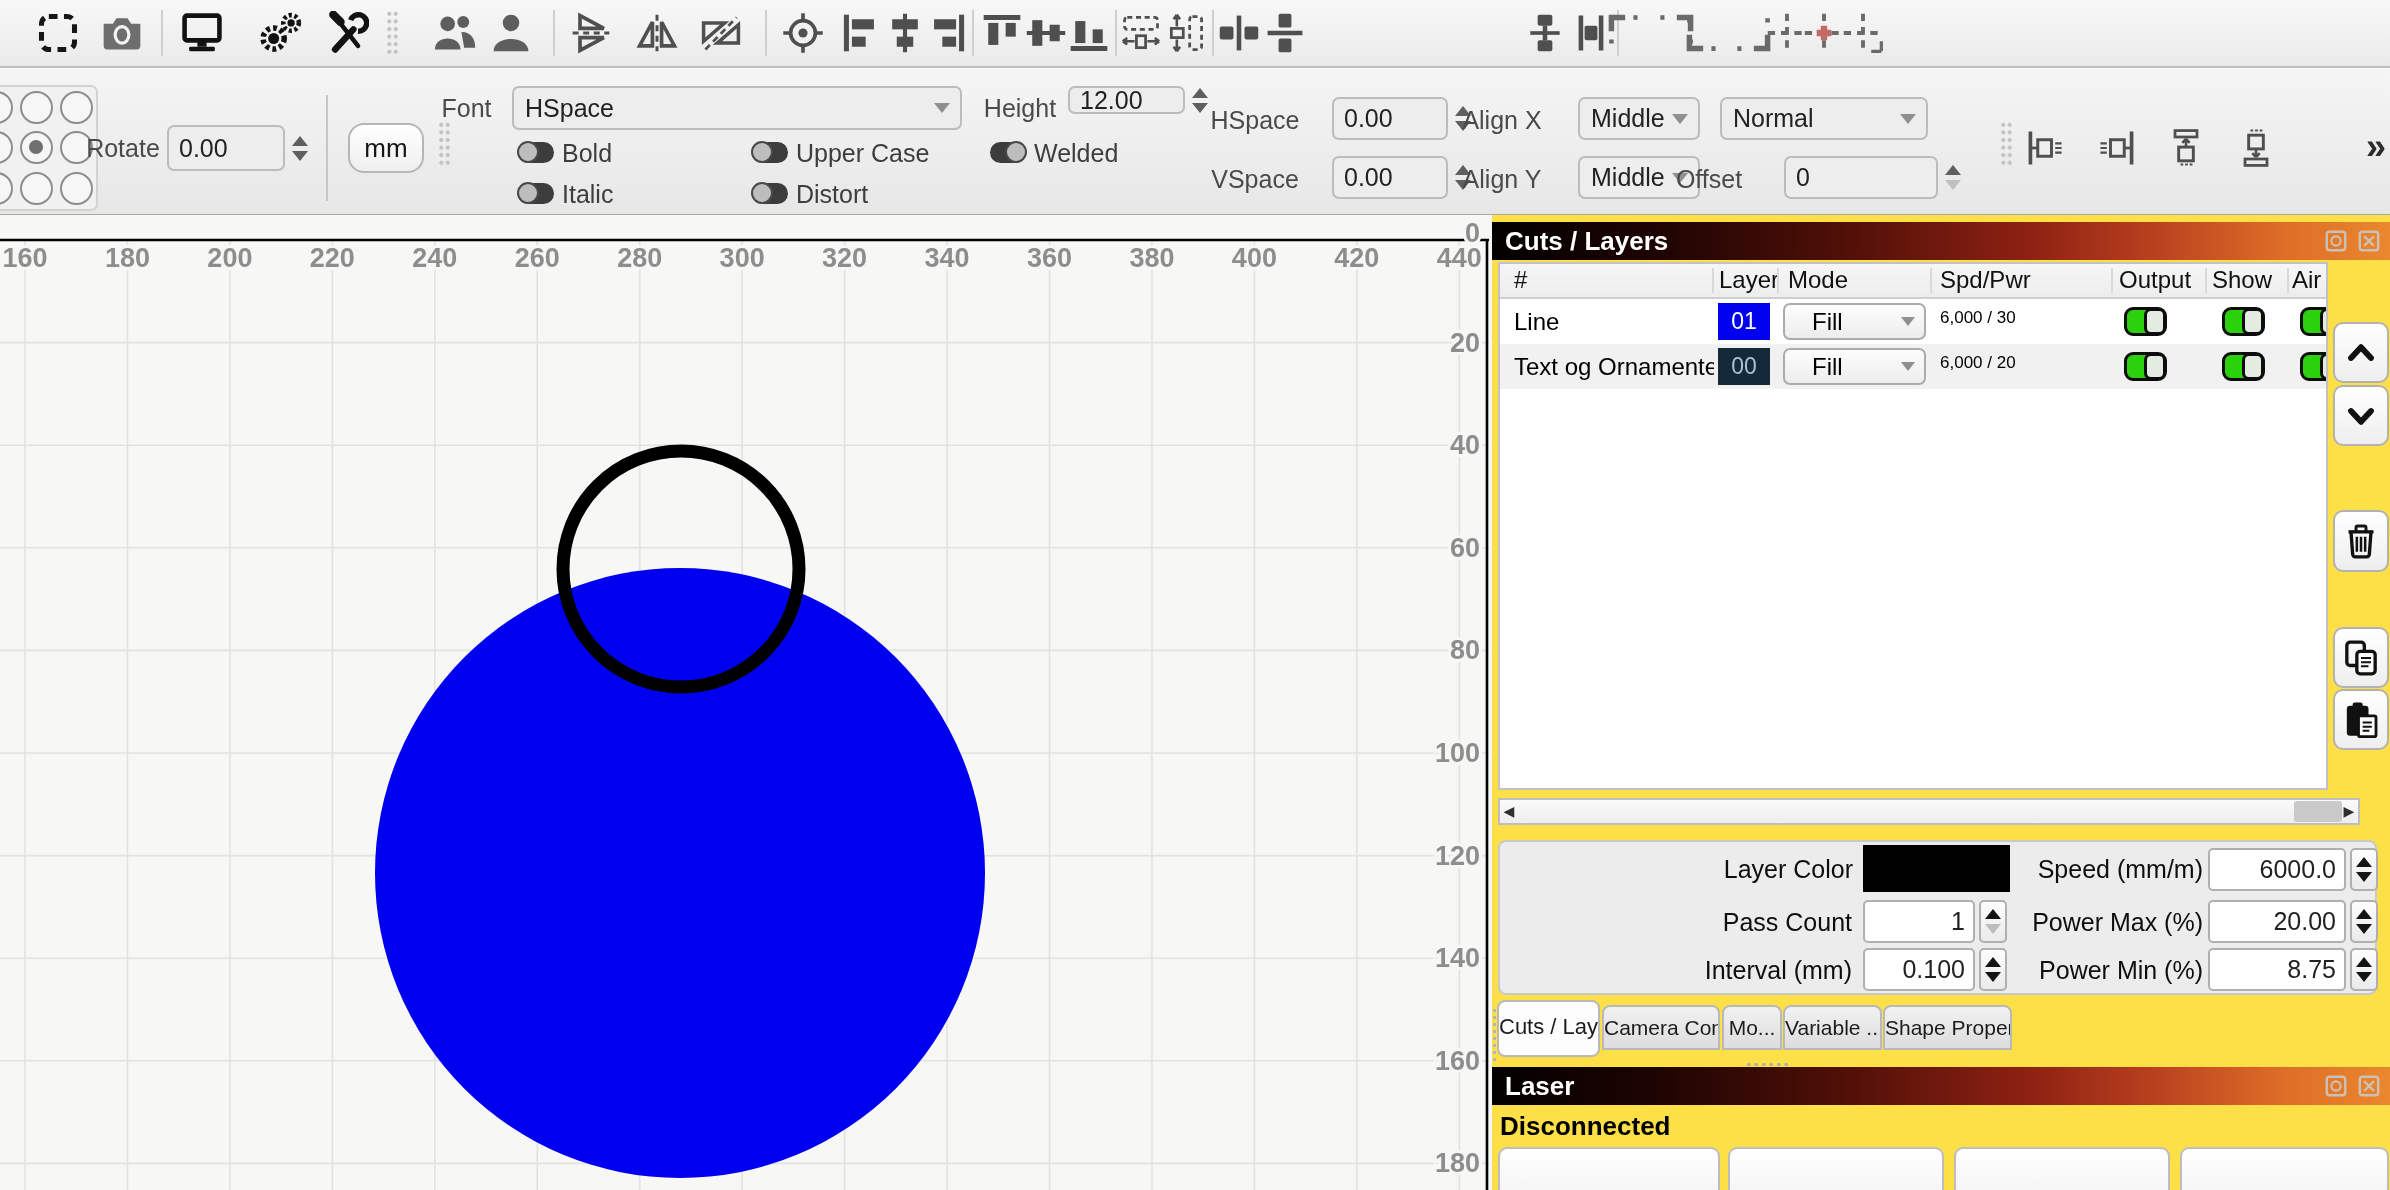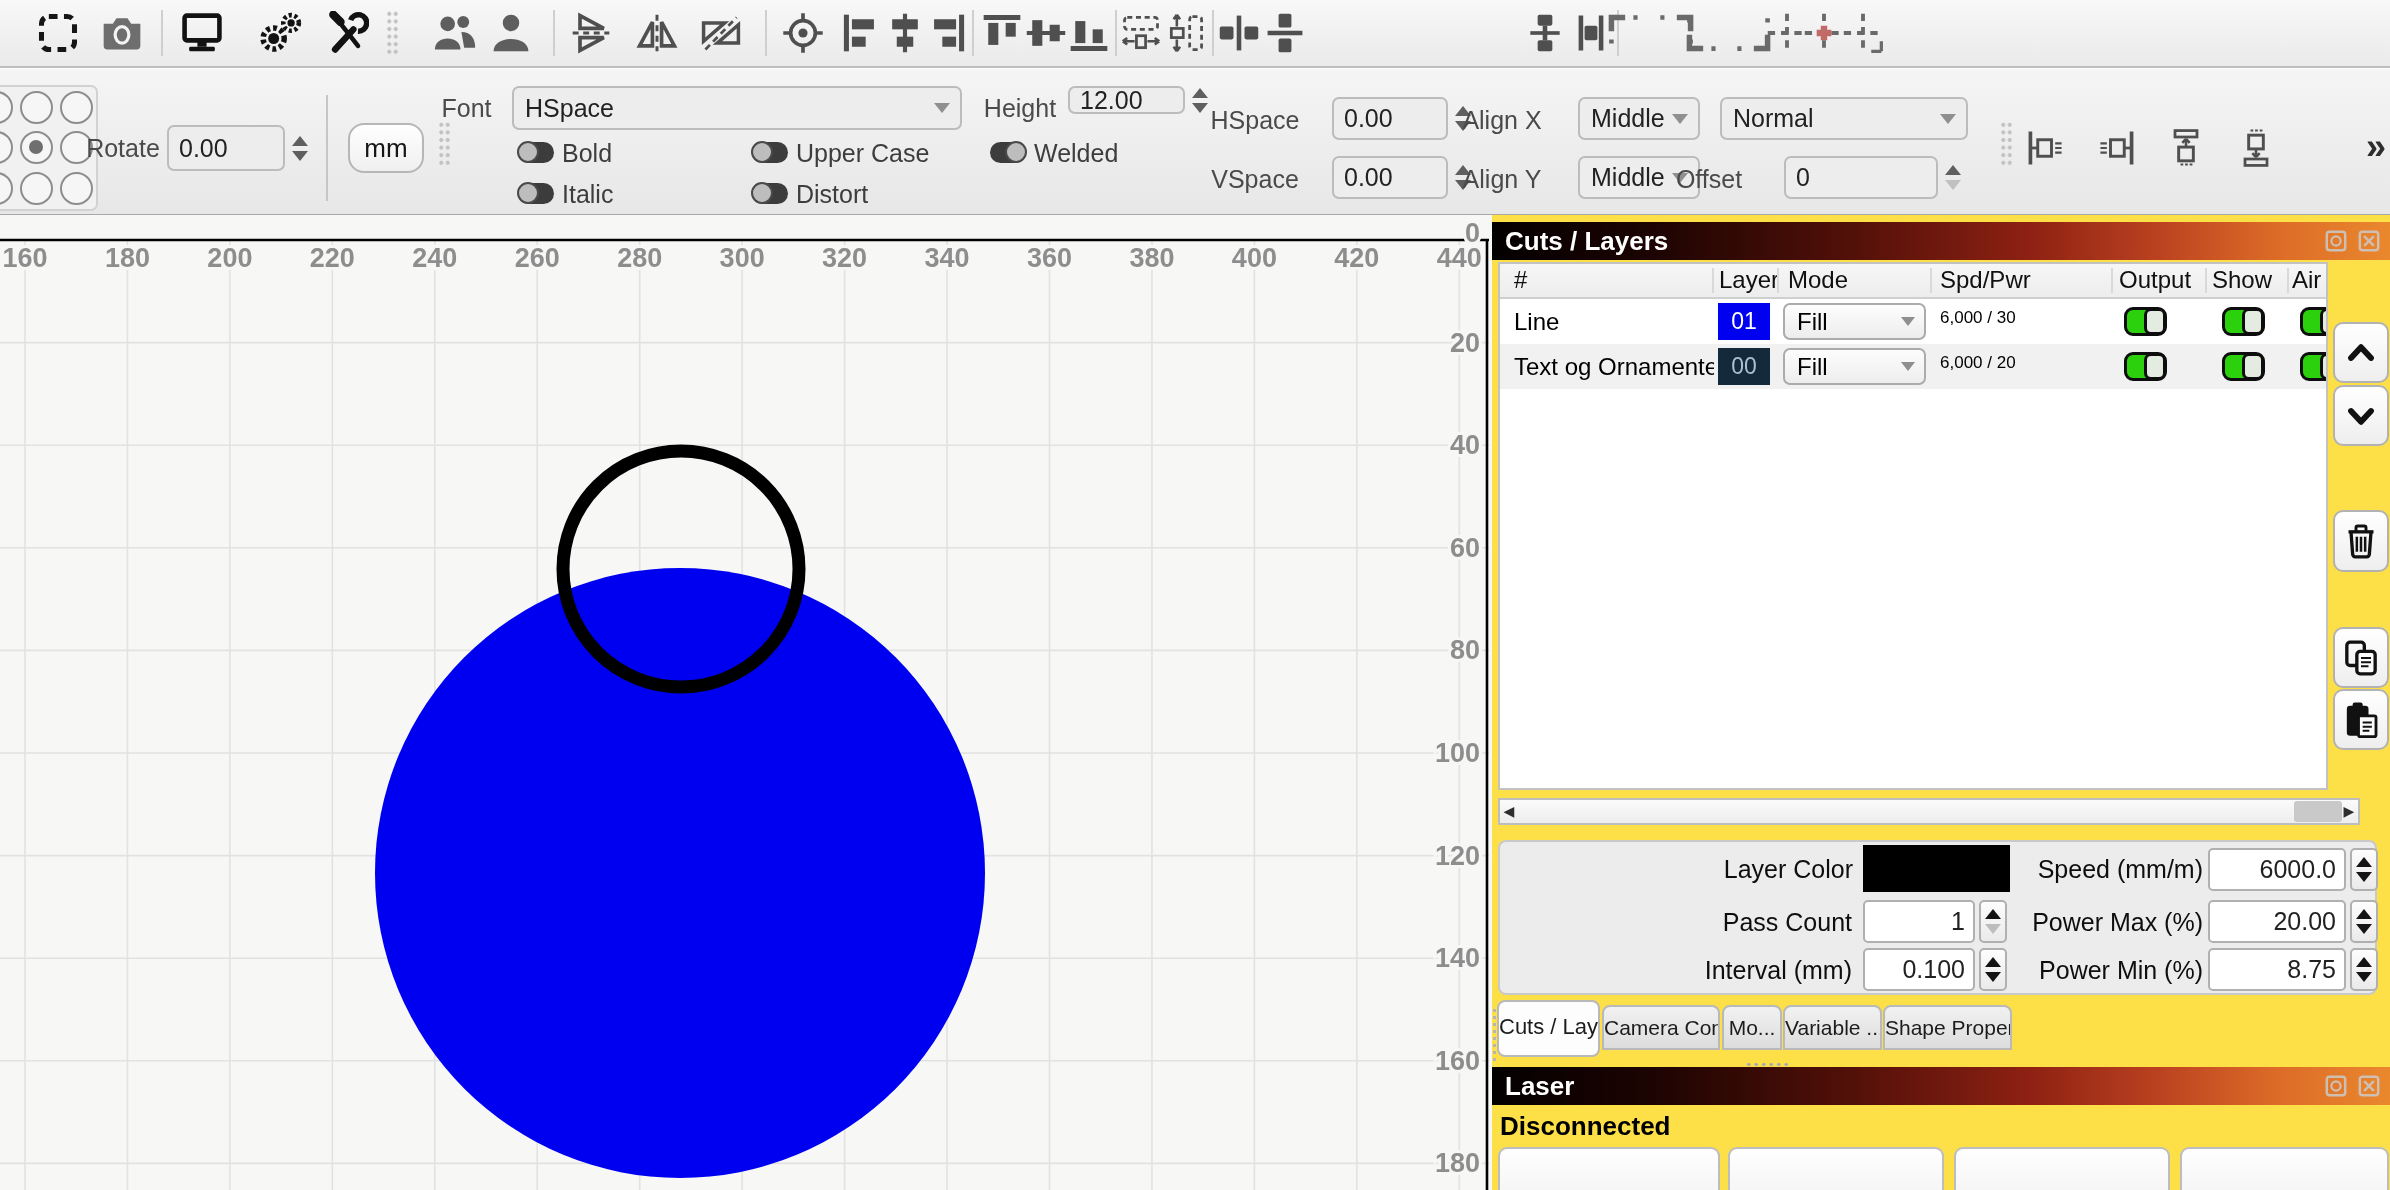--- a/index.html
+++ b/index.html
@@ -65,21 +65,21 @@
           border:2px solid #c2c2c2;box-sizing:border-box;overflow:hidden}
   #lthead{position:relative;height:33px;background:linear-gradient(#f6f6f6,#ededed);
           border-bottom:2px solid #cfcfcf;font-size:24px;color:#101010}
   #lthead span{position:absolute;top:2px;white-space:nowrap}
   #lthead i{position:absolute;top:4px;width:2px;height:25px;background:#d9d9d9}
   .ltrow{position:relative;height:45px;font-size:24px;color:#000}
   .ltrow .nm{position:absolute;left:14px;top:9px;white-space:nowrap;max-width:200px;overflow:hidden}
   .sw{position:absolute;left:218px;top:4px;width:52px;height:37px;text-align:center;line-height:37px;font-size:23px}
   .rowcombo{position:absolute;left:283px;top:4px;width:143px;height:37px;background:linear-gradient(#fdfdfd,#ededed);
             border:2px solid #ababab;border-radius:7px;box-sizing:border-box;display:flex;align-items:center;font-size:24px}
-  .rowcombo .cval{flex:1;padding-left:12px}
+  .rowcombo .cval{flex:1;padding-left:27px}
   .rowcombo .carr{width:0;height:0;border-left:7px solid transparent;border-right:7px solid transparent;
                   border-top:9px solid #8f8f8f;margin-right:9px}
   .spd{position:absolute;left:440px;top:9px;white-space:nowrap;font-size:17px}
   .tgl{position:absolute;top:8px;width:43px;height:29px;background:#2bd10c;border:3px solid #0d0d0d;
        border-radius:9px;box-sizing:border-box}
   .tgl .knob{position:absolute;right:-2px;top:-2px;width:22px;height:27px;background:#e4ece2;
              border:3px solid #0d0d0d;border-radius:7px;box-sizing:border-box}
   .sideBtn{position:absolute;left:841px;width:56px;background:linear-gradient(#ffffff,#eeeeee);
            border:2px solid #b2b2b2;border-radius:10px;box-sizing:border-box;color:#111;
            display:flex;align-items:center;justify-content:center}
@@ -407,21 +407,21 @@
     <span class="lab r" style="left:1432px;top:36px;width:140px">Align X</span>
     <span class="combo" style="left:1578px;top:28px;width:122px;height:43px">
       <span class="cval">Middle</span>
         <i class="carr"></i>
     </span>
     <span class="lab r" style="left:1432px;top:95px;width:140px">Align Y</span>
     <span class="combo" style="left:1578px;top:87px;width:122px;height:43px">
       <span class="cval">Middle</span>
         <i class="carr"></i>
     </span>
-    <span class="combo" style="left:1720px;top:28px;width:248px;height:43px">
+    <span class="combo" style="left:1720px;top:28px;width:208px;height:43px">
       <span class="cval">Normal</span>
         <i class="carr"></i>
     </span>
     <span class="lab r" style="left:1640px;top:95px;width:138px">Offset</span>
     <span class="spin" style="left:1784px;top:87px;width:184px;height:43px">
       <span class="sbox">0</span>
       <span class="sarr">
           <i class="u"></i>
           <i class="d dim"></i>
         </span>

